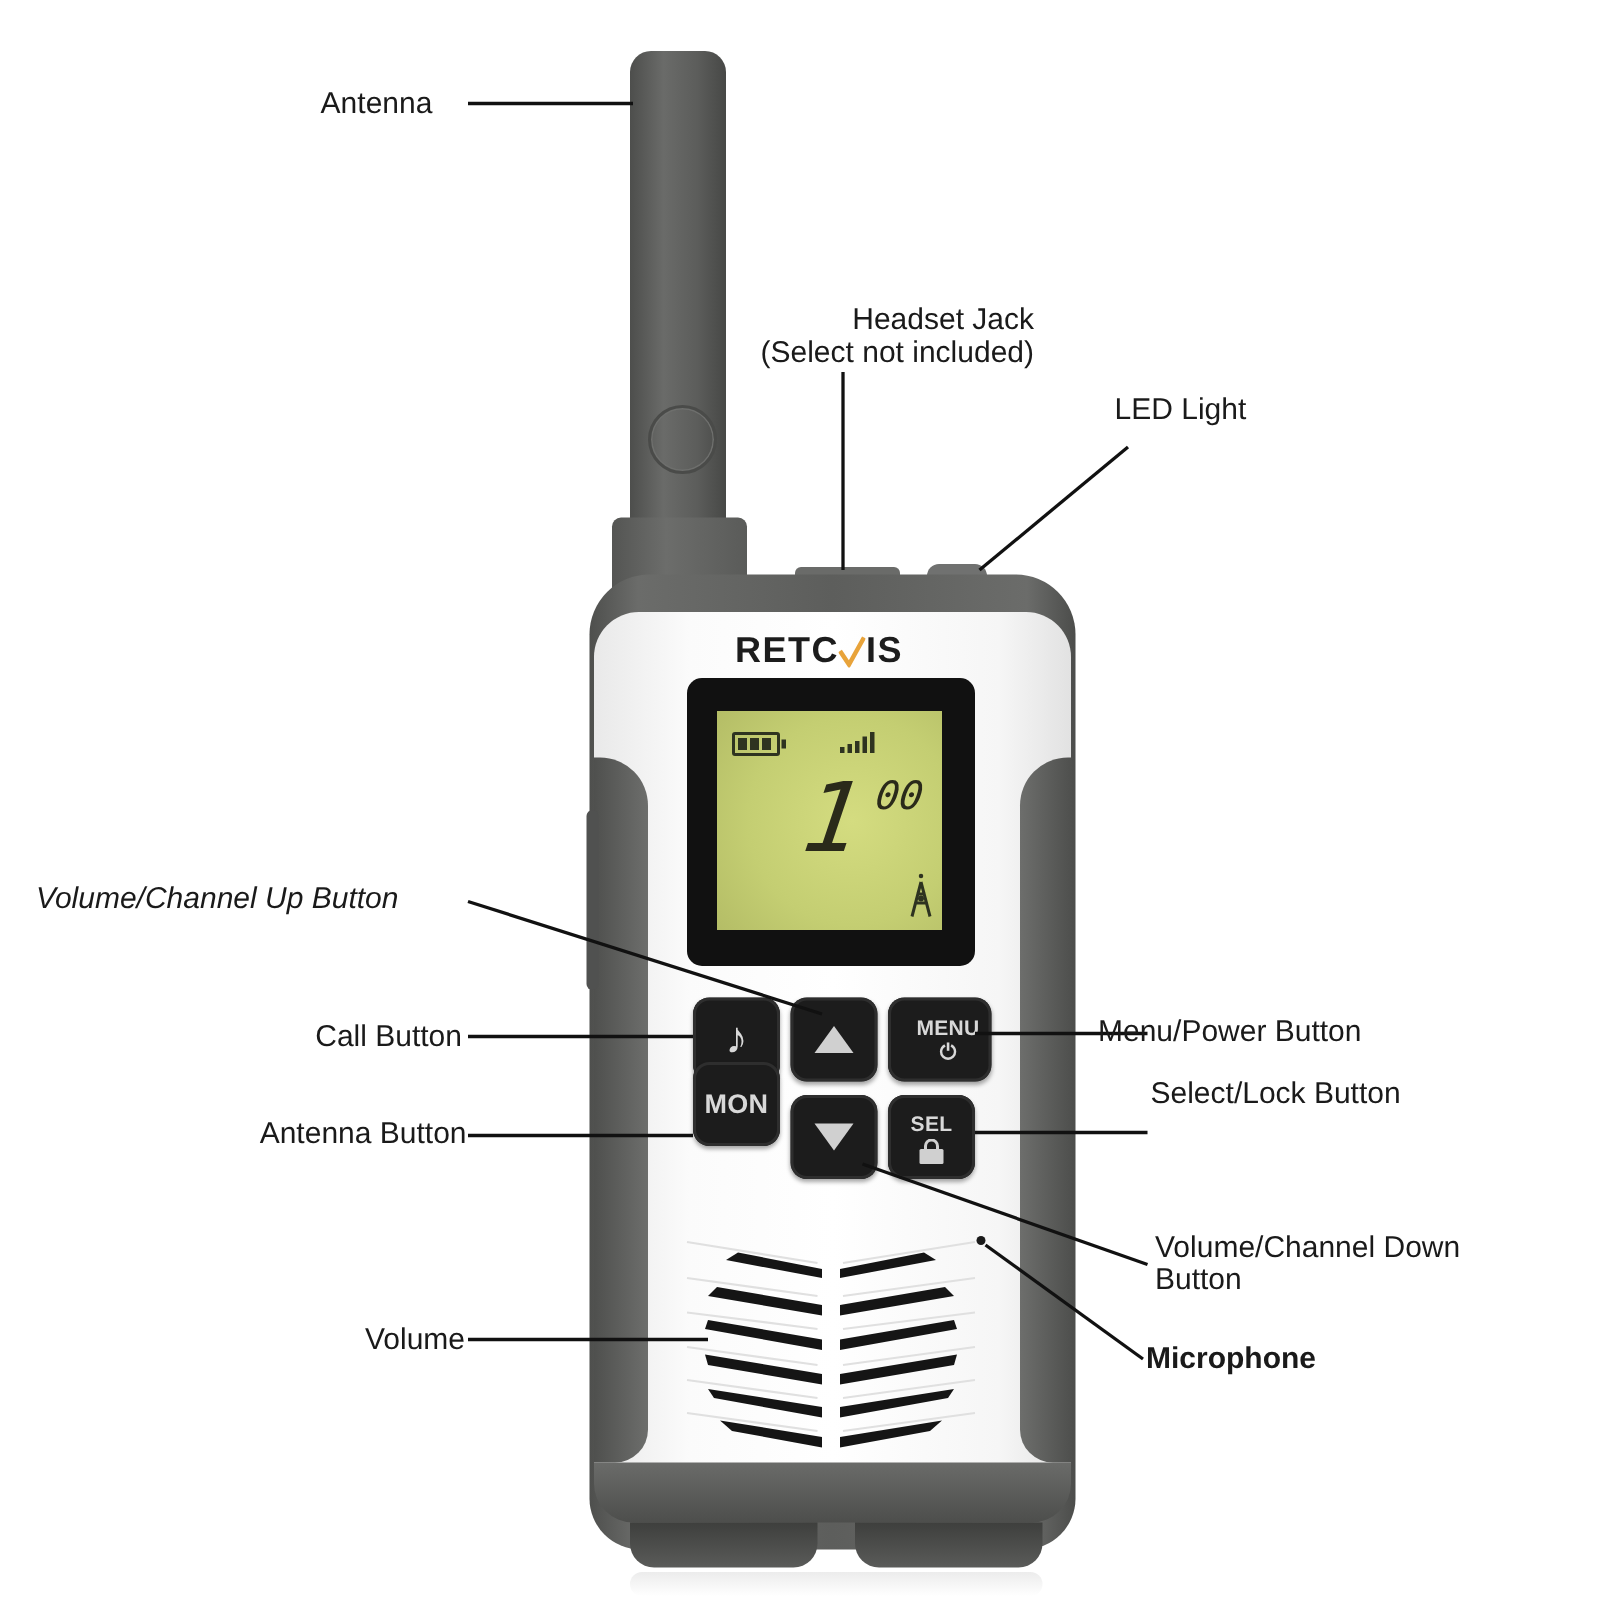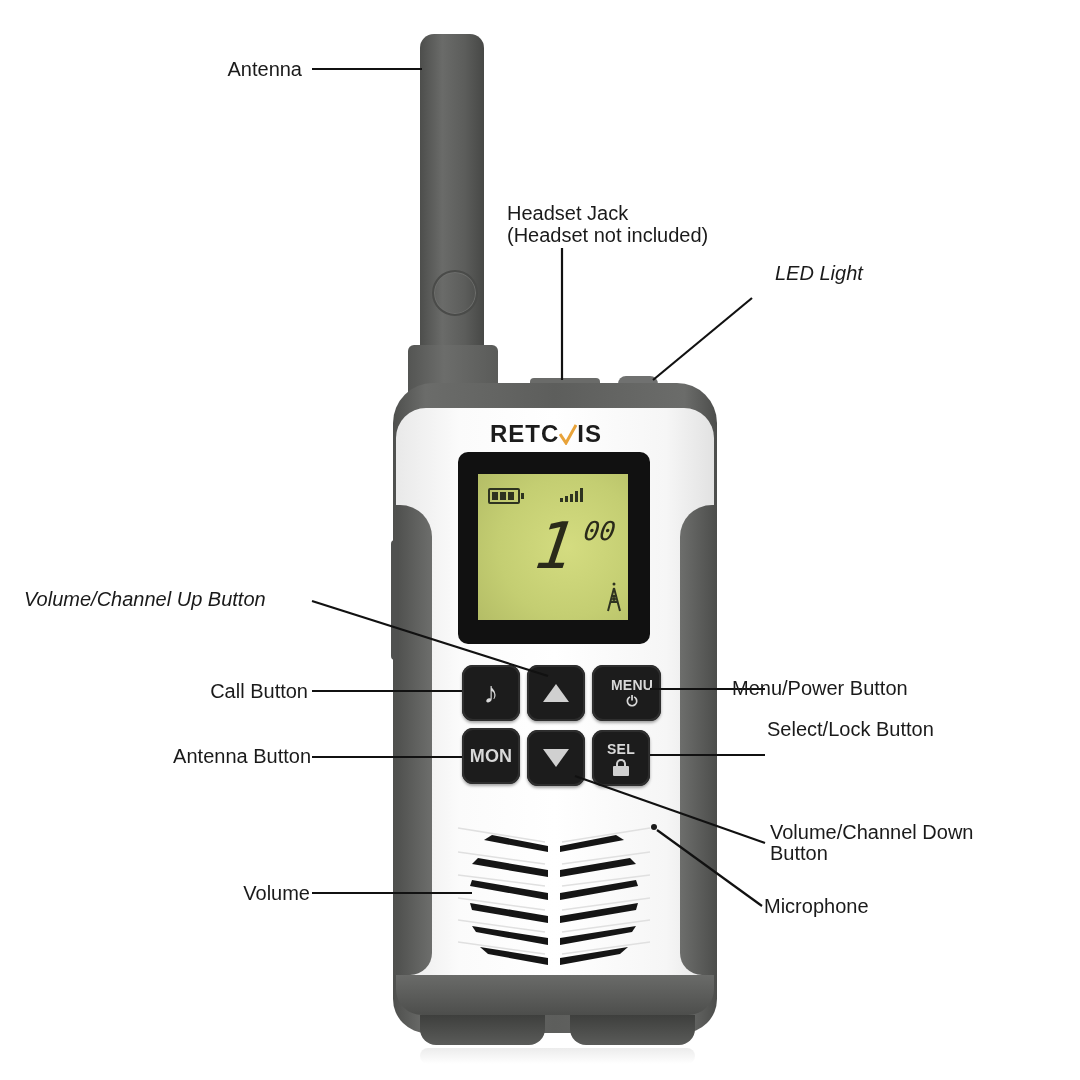--- a/index.html
+++ b/index.html
@@ -84,21 +84,21 @@
     <span style="font-size:30px;line-height:30px;">♪</span>
   </div>
   <div class="key" style="left:527px;top:665px;">
     <span style="width:0;height:0;border-left:13px solid transparent;border-right:13px solid transparent;border-bottom:18px solid #d0d0d0;"></span>
   </div>
   <div class="key" style="left:592px;top:665px;padding-left:11px;">
     <span class="txt">MENU</span>
     <span style="font-size:14px;line-height:16px;">⏻</span>
   </div>
 
-  <div class="key" style="left:462px;top:728px;">
+  <div class="key" style="left:462px;top:708px;">
     <span class="txt big">MON</span>
   </div>
   <div class="key" style="left:527px;top:730px;">
     <span style="width:0;height:0;border-left:13px solid transparent;border-right:13px solid transparent;border-top:18px solid #d0d0d0;"></span>
   </div>
   <div class="key" style="left:592px;top:730px;">
     <span class="txt">SEL</span>
     <span style="position:relative;display:block;width:16px;height:16px;margin-top:2px;">
       <span style="position:absolute;left:3px;top:0;width:6px;height:6px;border:2px solid #d0d0d0;border-bottom:none;border-radius:5px 5px 0 0;"></span>
       <span style="position:absolute;left:0;top:7px;width:16px;height:10px;background:#d0d0d0;border-radius:1px;"></span>
@@ -143,29 +143,29 @@
     <line x1="312" y1="691" x2="462" y2="691"></line>
     <line x1="312" y1="757" x2="462" y2="757"></line>
     <line x1="312" y1="893" x2="472" y2="893"></line>
     <line x1="650" y1="689" x2="765" y2="689"></line>
     <line x1="650" y1="755" x2="765" y2="755"></line>
     <line x1="575" y1="776" x2="765" y2="843"></line>
     <line x1="657" y1="830" x2="762" y2="906"></line>
   </g>
 </svg>
 
-<div class="label right" style="left:172px;top:58px;width:130px;">Antenna</div>
-<div class="label" style="left:507px;top:202px;">
+<div class="label right" style="left:186px;top:58px;width:130px;text-align:center;">Antenna</div>
+<div class="label" style="left:507px;top:202px;text-align:right;">
   <div>Headset Jack</div>
-  <div>(Headset not included)</div>
+  <div>(Select not included)</div>
 </div>
-<div class="label" style="left:775px;top:262px;font-style:italic;">LED Light</div>
+<div class="label" style="left:743px;top:262px;">LED Light</div>
 <div class="label" style="left:24px;top:588px;font-style:italic;">Volume/Channel Up Button</div>
 <div class="label right" style="left:100px;top:680px;width:208px;">Call Button</div>
 <div class="label right" style="left:100px;top:745px;width:211px;">Antenna Button</div>
 <div class="label right" style="left:150px;top:882px;width:160px;">Volume</div>
 <div class="label" style="left:732px;top:677px;">Menu/Power Button</div>
 <div class="label" style="left:767px;top:718px;">Select/Lock Button</div>
 <div class="label" style="left:770px;top:822px;line-height:21px;">
   <div>Volume/Channel Down</div>
   <div>Button</div>
 </div>
-<div class="label" style="left:764px;top:895px;">Microphone</div>
+<div class="label" style="left:764px;top:895px;font-weight:bold;">Microphone</div>
 
 </body></html>

